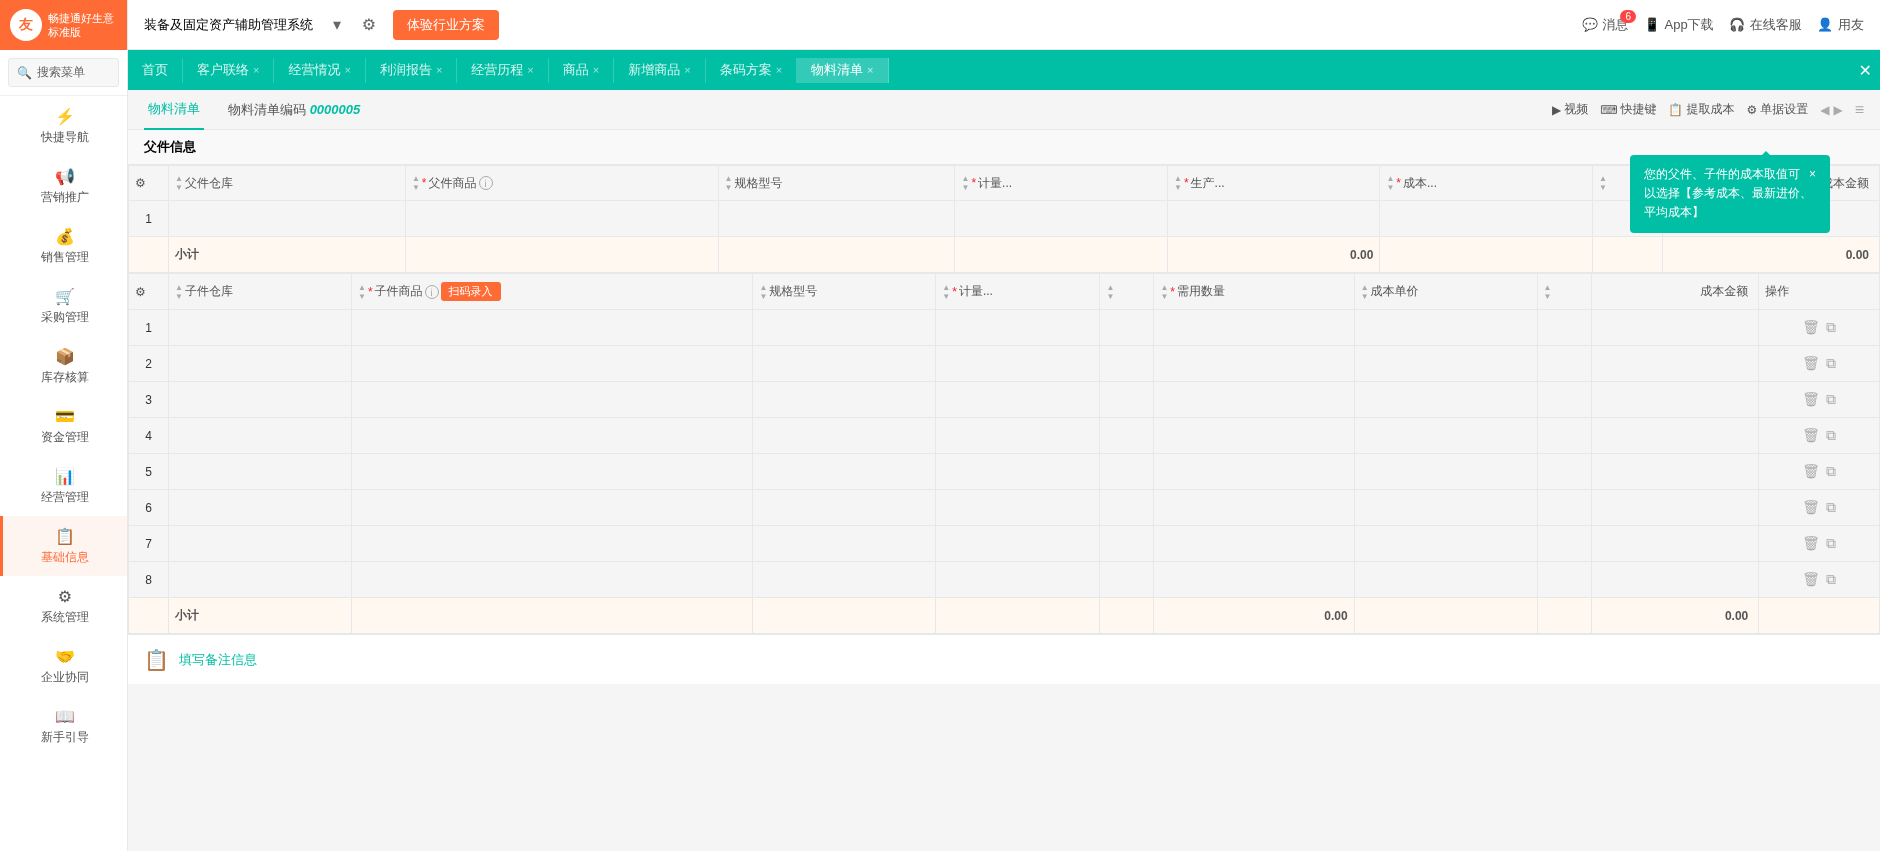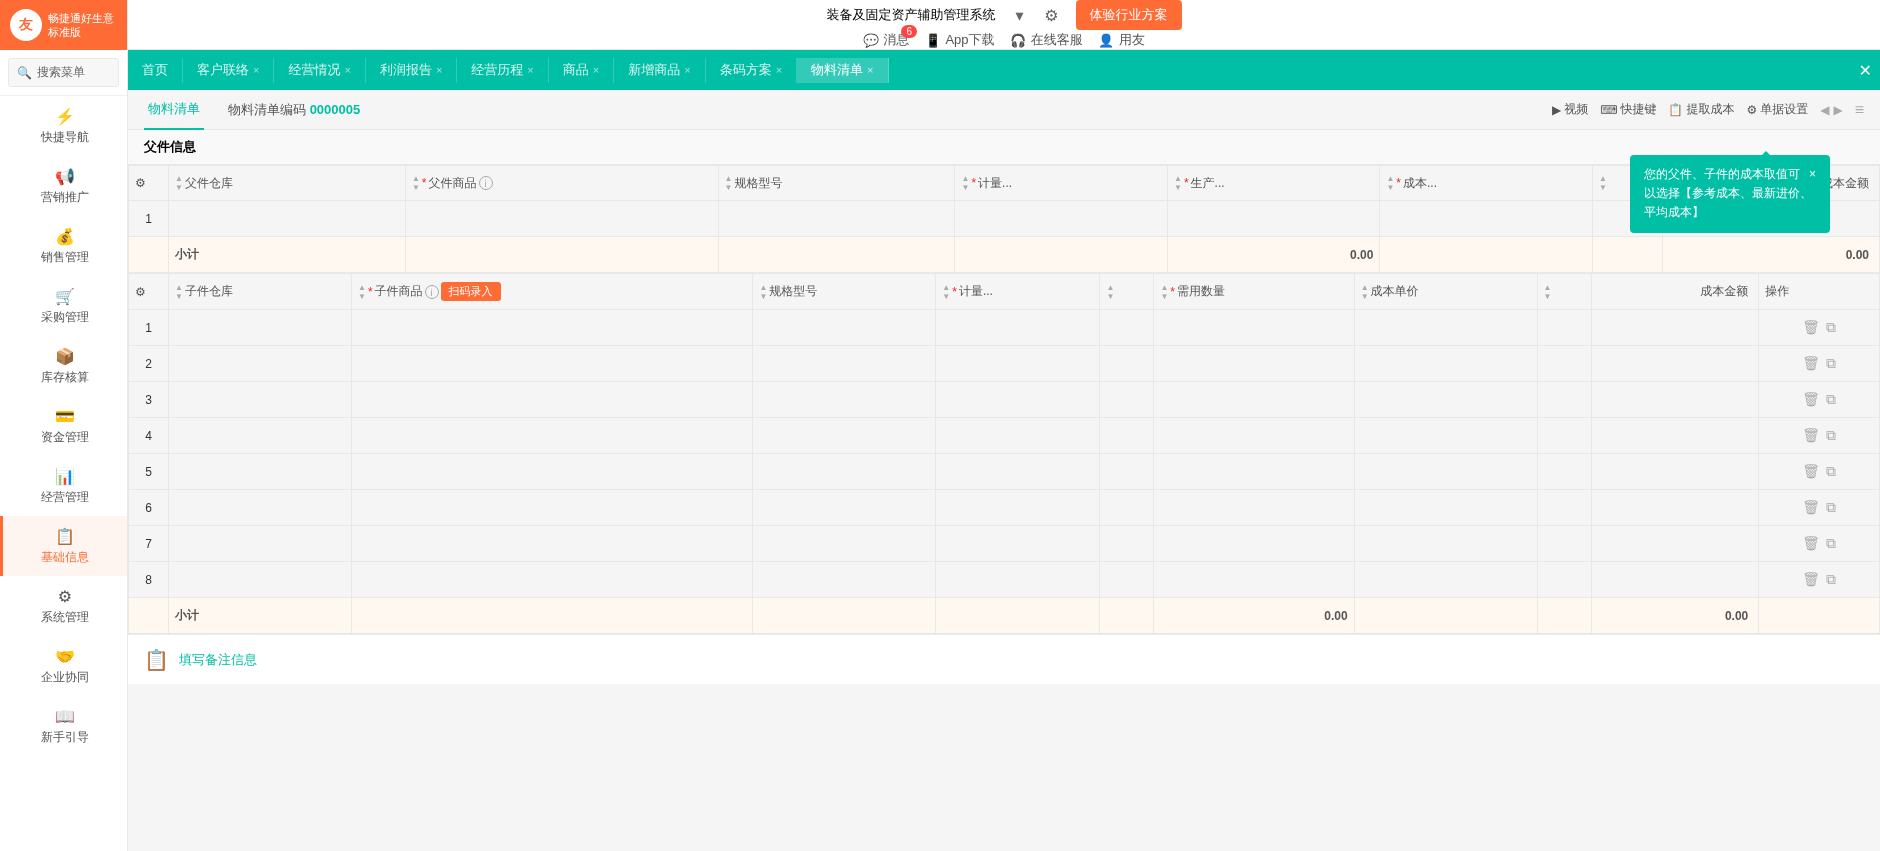--- a/index.html
+++ b/index.html
@@ -92,21 +92,20 @@
     
     .top-header {
       background: #fff;
       height: 50px;
       display: flex;
       align-items: center;
       justify-content: space-between;
       padding: 0 16px;
       border-bottom: 1px solid #e8e8e8;
       flex-shrink: 0;
-      flex-direction: column;
     }
     .header-left {
       display: flex;
       align-items: center;
       gap: 10px;
     }
     .header-icons {
       display: flex;
       align-items: center;
       gap: 4px;
@@ -517,21 +516,21 @@
 
   <div class="content-wrapper">
 
     <div class="sub-nav">
       <div class="sub-nav-item active">
         <span>物料清单</span>
       </div>
       <div class="sub-nav-item">
         <span>物料清单编码</span>
         &nbsp;
-        <span style="color:#00bfa5;font-weight:bold;">0000005</span>
+        <span style="color:#00bfa5;font-weight:bold;font-style:italic;">0000005</span>
       </div>
       <div class="sub-nav-right">
         <div class="sub-nav-right-item">
           <span>▶</span>
           <span>视频</span>
         </div>
         <div class="sub-nav-right-item">
           <span>⌨</span>
           <span>快捷键</span>
         </div>

